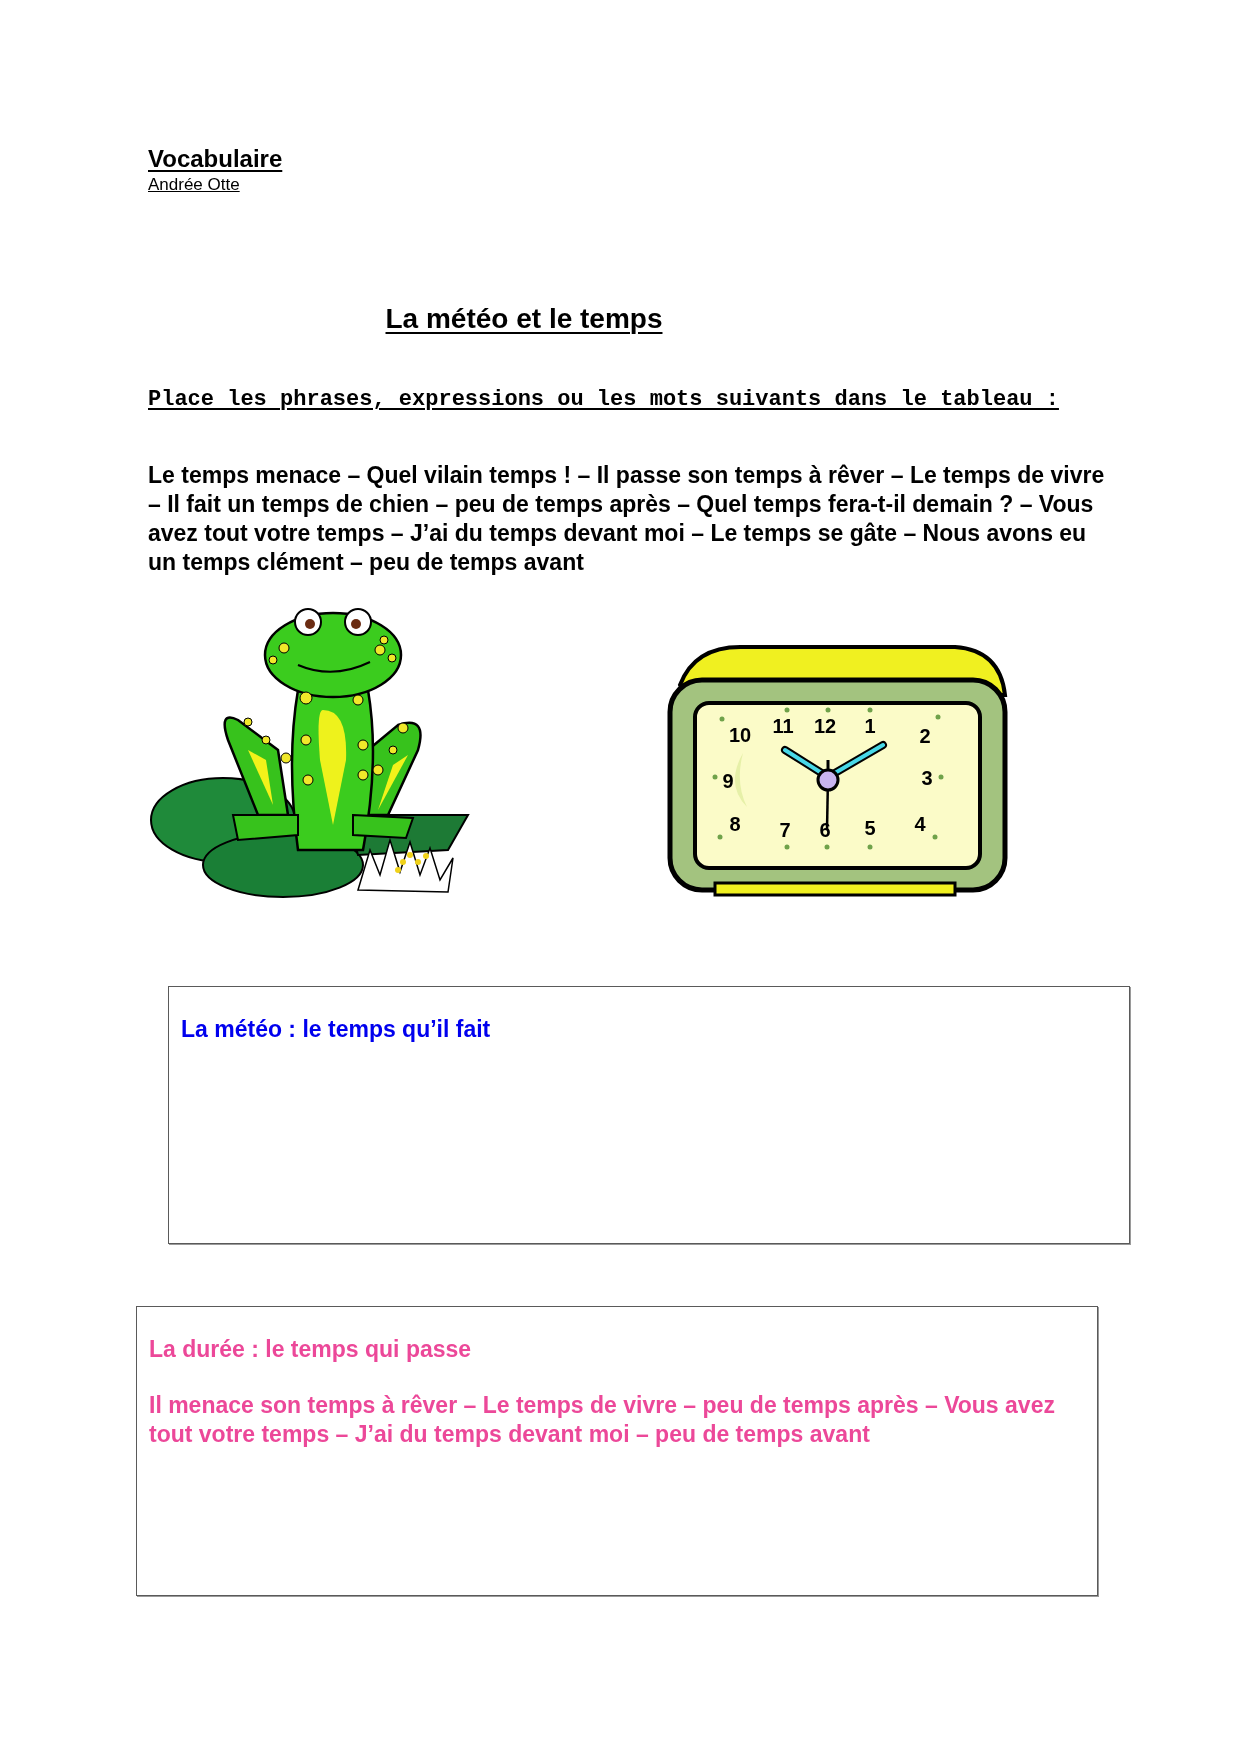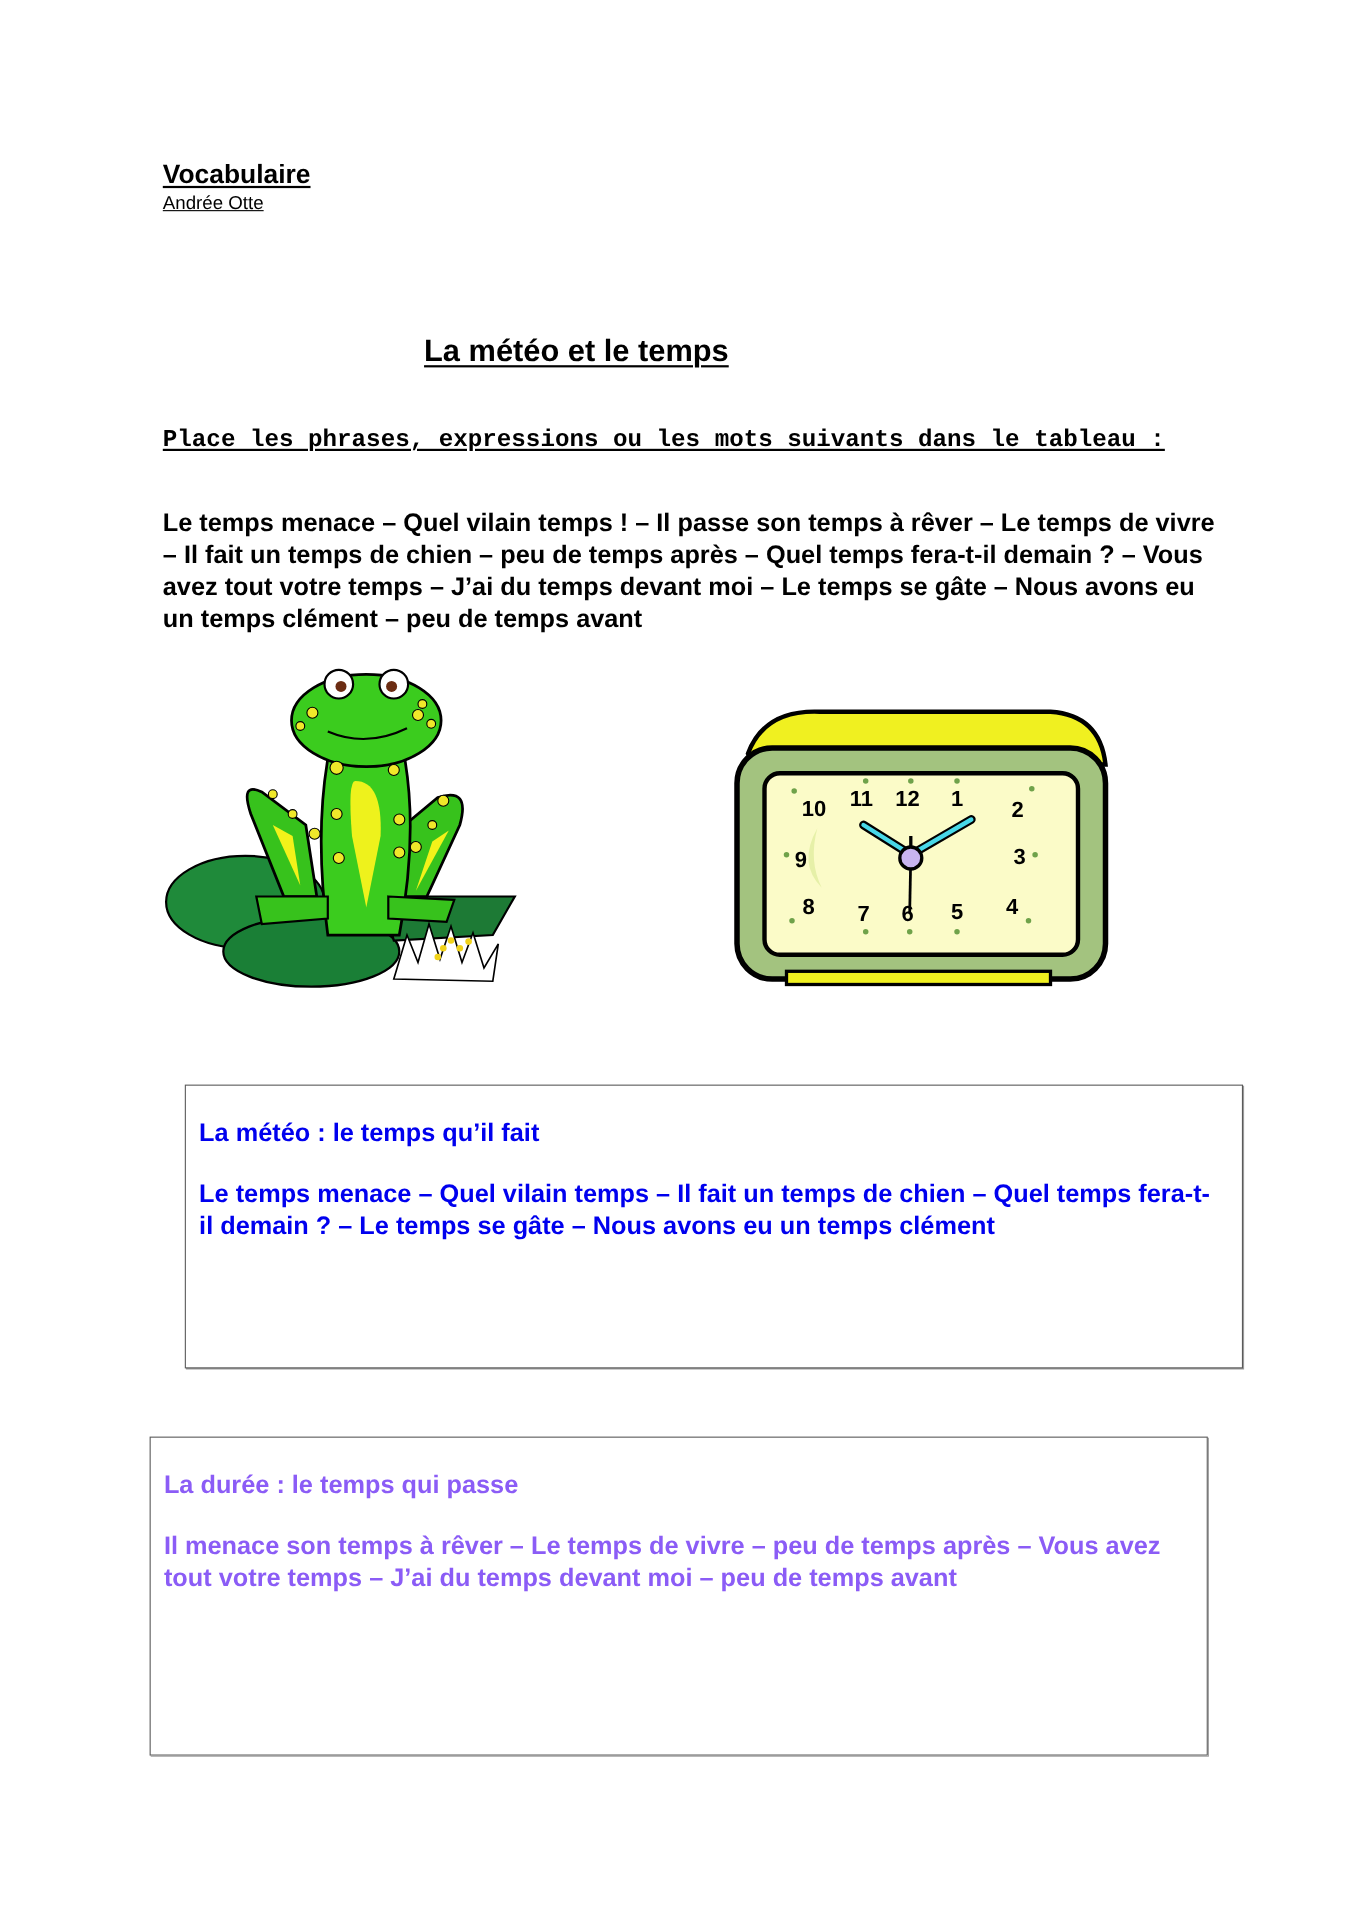--- a/index.html
+++ b/index.html
@@ -60,21 +60,21 @@
     .clock { left: 655px; top: 625px; width: 365px; height: 280px; }
 
     .box {
       position: absolute;
       left: 136px; width: 962px;
       border: 1.5px solid #5a5a5a;
       box-shadow: 1px 1px 0 #9a9a9a;
       box-sizing: border-box;
     }
     .box-meteo { top: 986px; height: 258px; color: #0000ee; margin-left: 32px; }
-    .box-duree { top: 1306px; height: 290px; color: #8b5cf6; }
+    .box-duree { top: 1306px; height: 290px; color: #ec4899; }
     .box .box-heading {
       position: absolute; left: 12px; top: 28px;
       font-size: 23px; font-weight: bold; line-height: 28px;
     }
     .box .box-body {
       position: absolute; left: 12px; top: 84px; width: 930px;
       font-size: 23px; font-weight: bold; line-height: 29px;
     }
   </style>
 </head>
@@ -194,19 +194,18 @@
     <line x1="173" y1="152" x2="228" y2="120" stroke="#000" stroke-width="8" stroke-linecap="round"></line>
     <line x1="173" y1="152" x2="228" y2="120" stroke="#48d8e8" stroke-width="4" stroke-linecap="round"></line>
     <line x1="173" y1="152" x2="172" y2="205" stroke="#000" stroke-width="2.5"></line>
     <line x1="173" y1="152" x2="173" y2="135" stroke="#000" stroke-width="3"></line>
     <circle cx="173" cy="155" r="10" fill="#c8b4f0" stroke="#000" stroke-width="3"></circle>
   </svg>
 </div>
 
 <div class="box box-meteo">
   <div class="box-heading">La météo : le temps qu’il fait</div>
-  <div class="box-body">Le temps menace – Quel vilain temps – Il fait un temps de chien – Quel temps fera-t-il demain ? – Le temps se gâte – Nous avons eu un temps clément</div>
 </div>
 
 <div class="box box-duree">
   <div class="box-heading">La durée : le temps qui passe</div>
   <div class="box-body">Il menace son temps à rêver – Le temps de vivre – peu de temps après – Vous avez tout votre temps – J’ai du temps devant moi – peu de temps avant</div>
 </div>
 
 </body></html>

